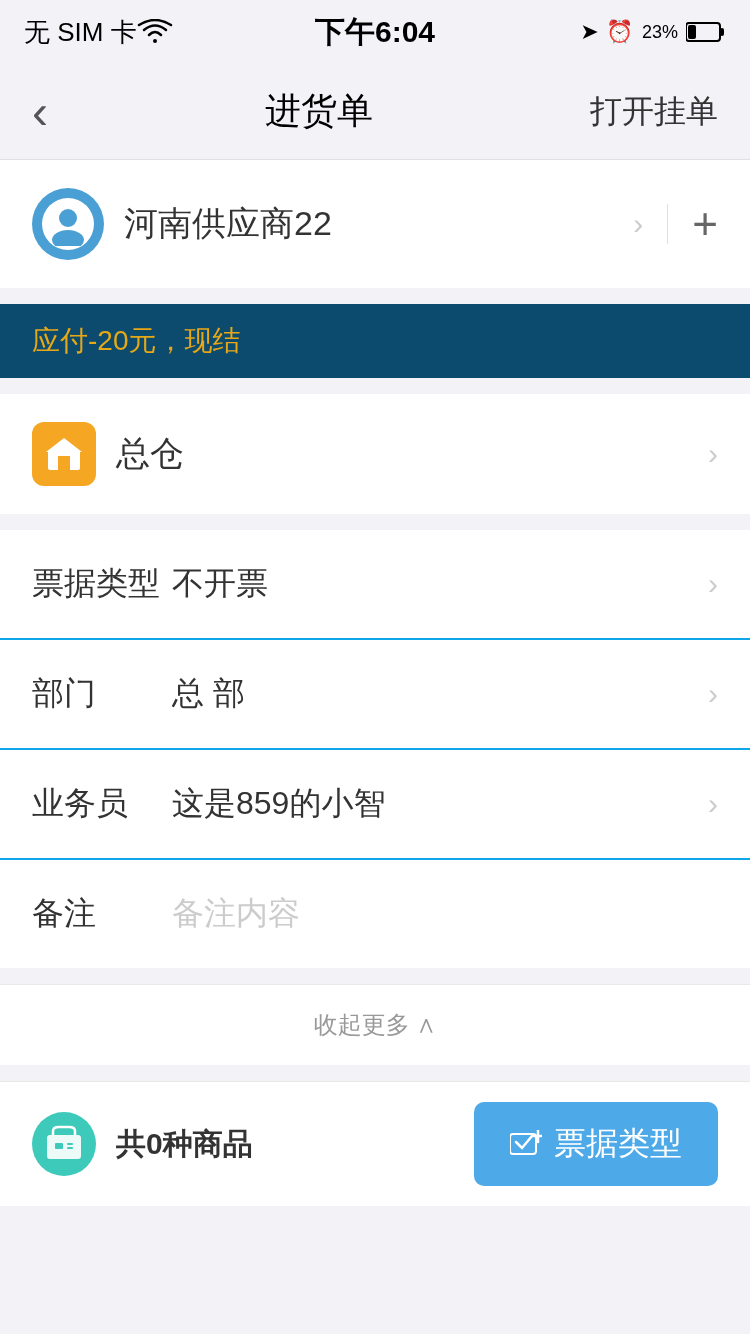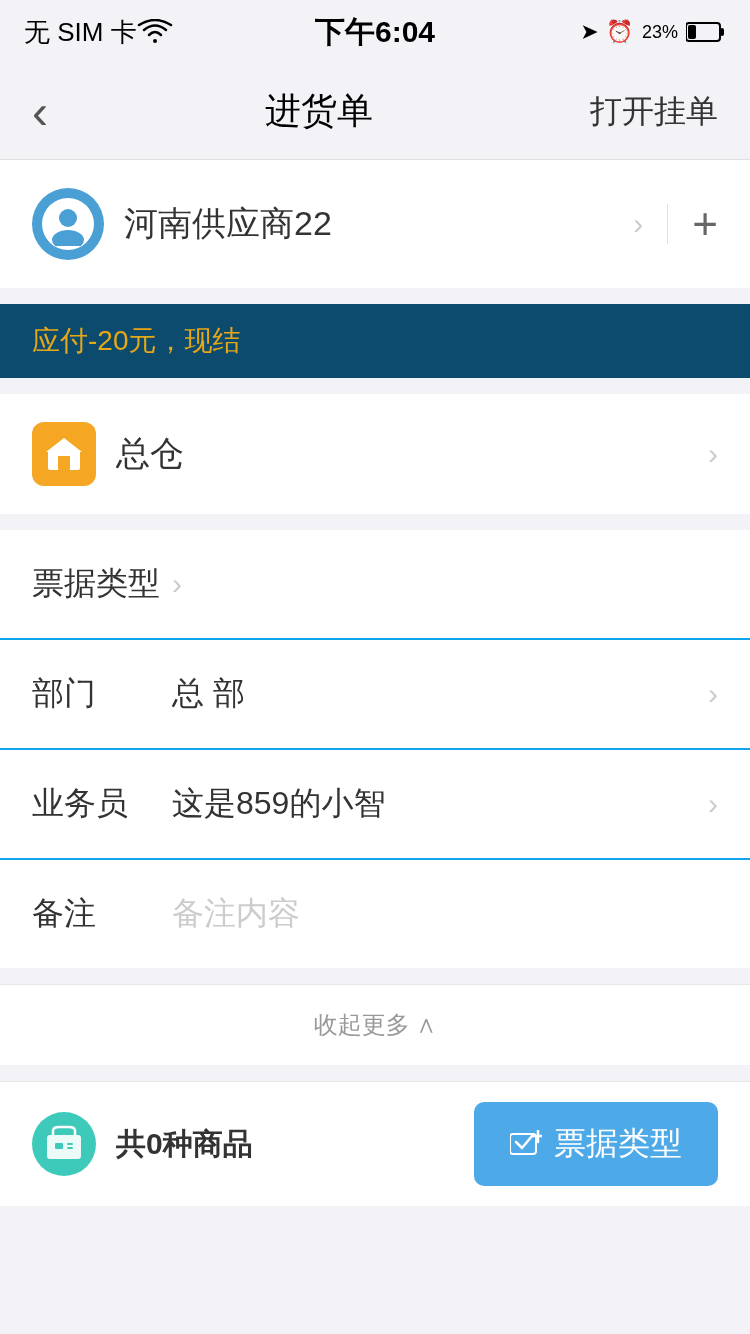--- a/index.html
+++ b/index.html
@@ -320,20 +320,21 @@
     </div>
     <span class="warehouse-name">总仓</span>
     <span class="chevron-right">›</span>
   </div>
 </div>
 
 <div class="form-section">
 
   <div class="form-row">
     <span class="form-label">票据类型</span>
+    <span class="form-value">不开票</span>
     <span class="chevron-right">›</span>
   </div>
 
   <div class="form-row">
     <span class="form-label">部门</span>
     <span class="form-value">总 部</span>
     <span class="chevron-right">›</span>
   </div>
 
   <div class="form-row">

